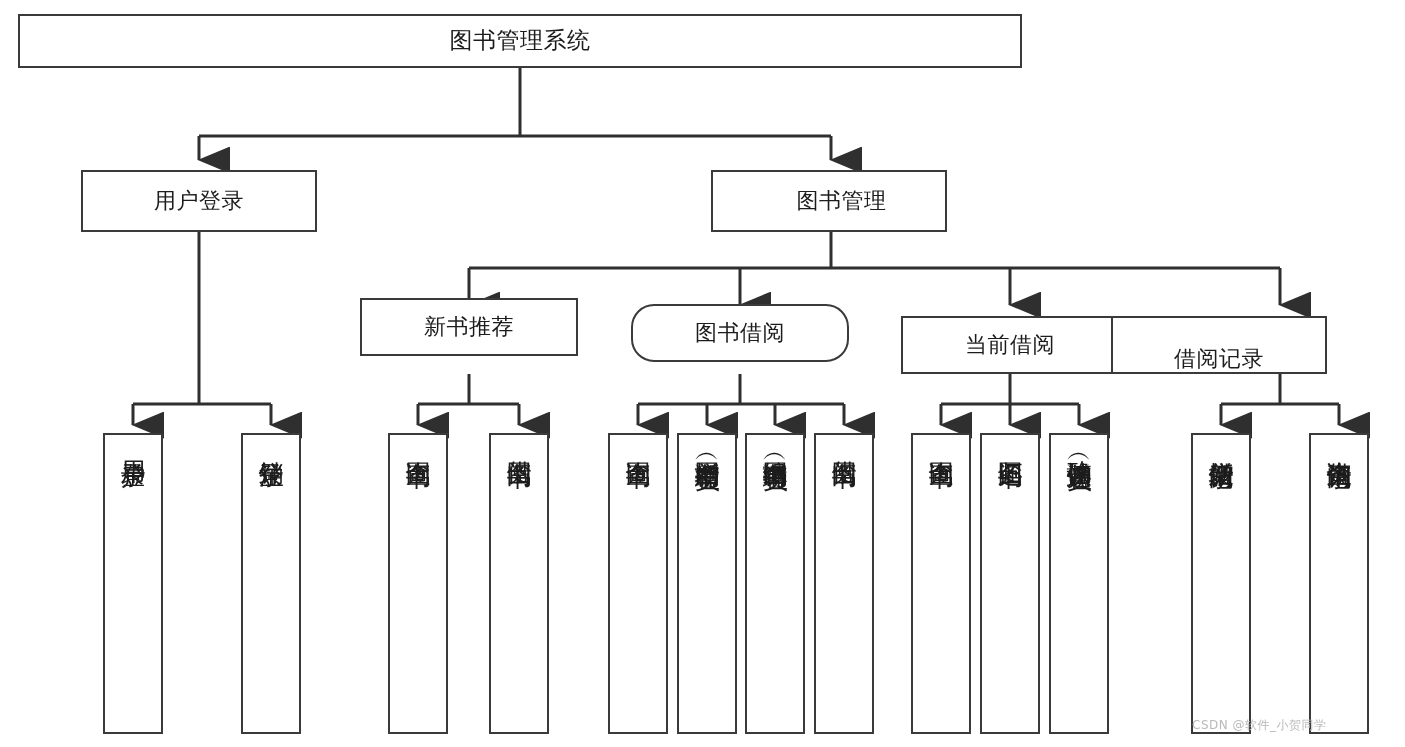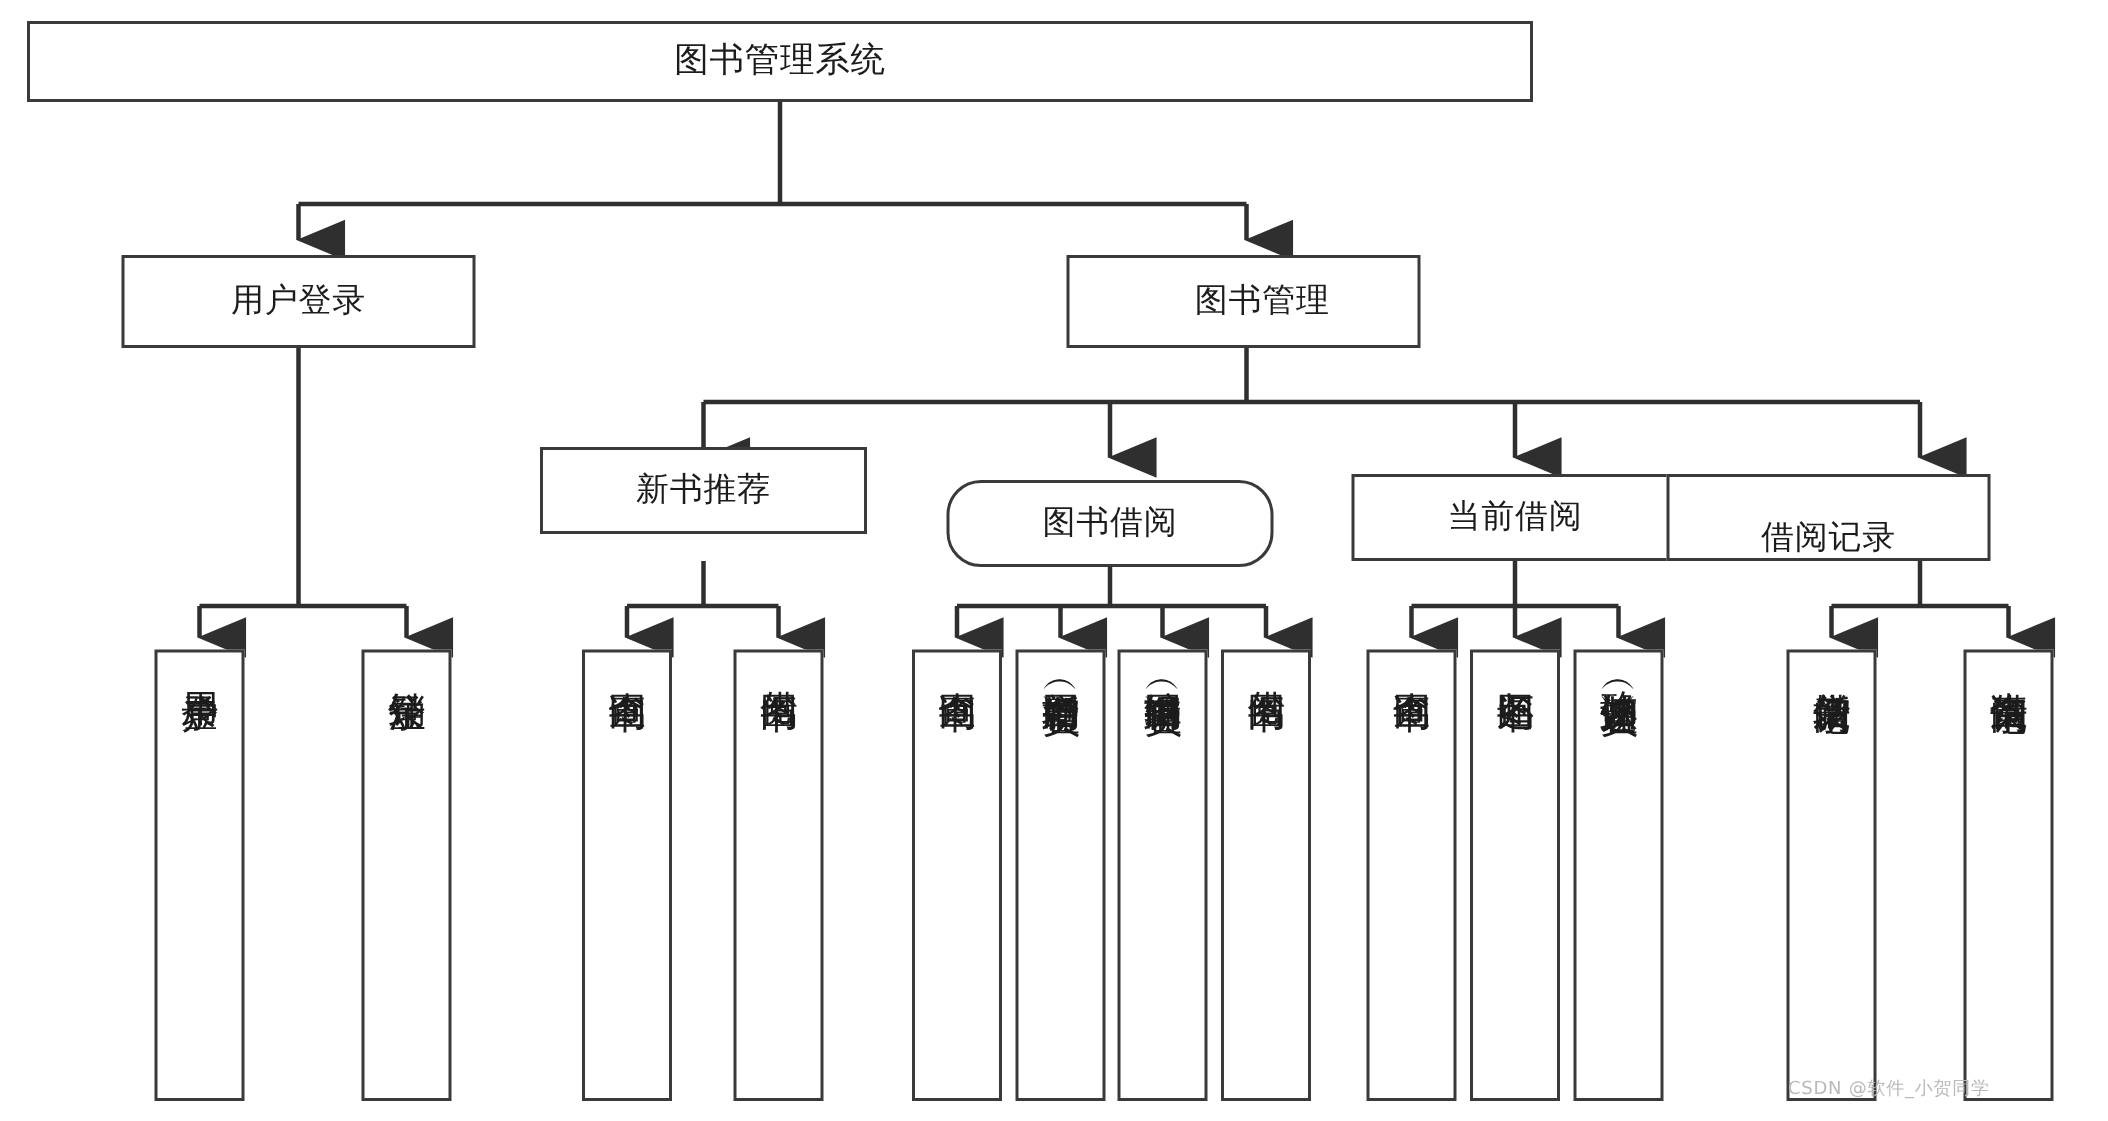--- a/index.html
+++ b/index.html
@@ -131,24 +131,24 @@
   <div class="node horiz" style="left:81px; top:170px; width:236px; height:62px;">
     <span class="label">用户登录</span>
   </div>
   <div class="node horiz" style="left:711px; top:170px; width:236px; height:62px;padding-left:25px;">
     <span class="label">图书管理</span>
   </div>
 
   <div class="node horiz" style="left:360px; top:298px; width:218px; height:58px;">
     <span class="label">新书推荐</span>
   </div>
-  <div class="node horiz" style="left:631px; top:320px; width:218px; height:58px;border-radius:23px;">
+  <div class="node horiz" style="left:631px; top:304px; width:218px; height:58px;border-radius:23px;">
     <span class="label">图书借阅</span>
   </div>
-  <div class="node horiz" style="left:901px; top:316px; width:218px; height:58px;">
+  <div class="node horiz" style="left:901px; top:316px; width:218px; height:58px;font-family:Liberation Serif, serif;">
     <span class="label">当前借阅</span>
   </div>
   <div class="node horiz" style="left:1111px; top:316px; width:216px; height:58px;align-items:flex-end;">
     <span class="label">借阅记录</span>
   </div>
 
   <div class="node vert" style="left:103px; top:433px; width:60px; height:301px;">
     <span class="label">用户登录</span>
   </div>
   <div class="node vert" style="left:241px; top:433px; width:60px; height:301px;">

